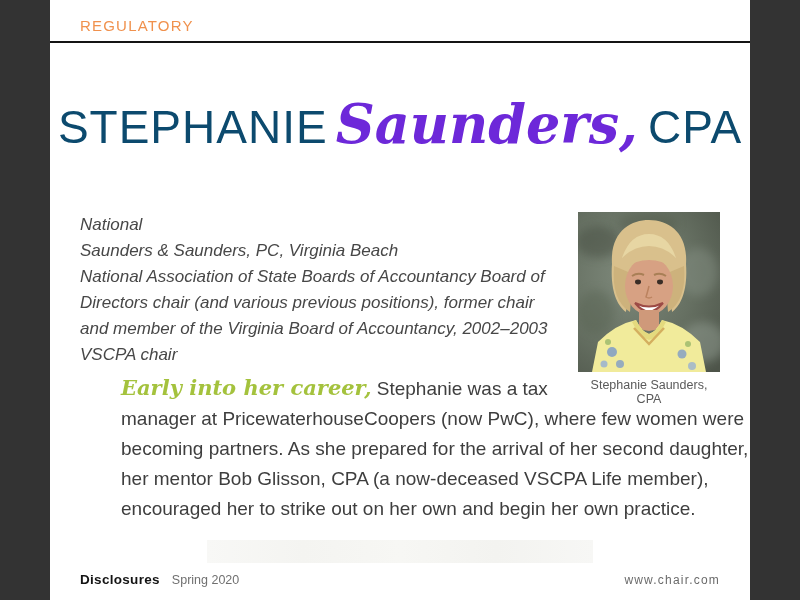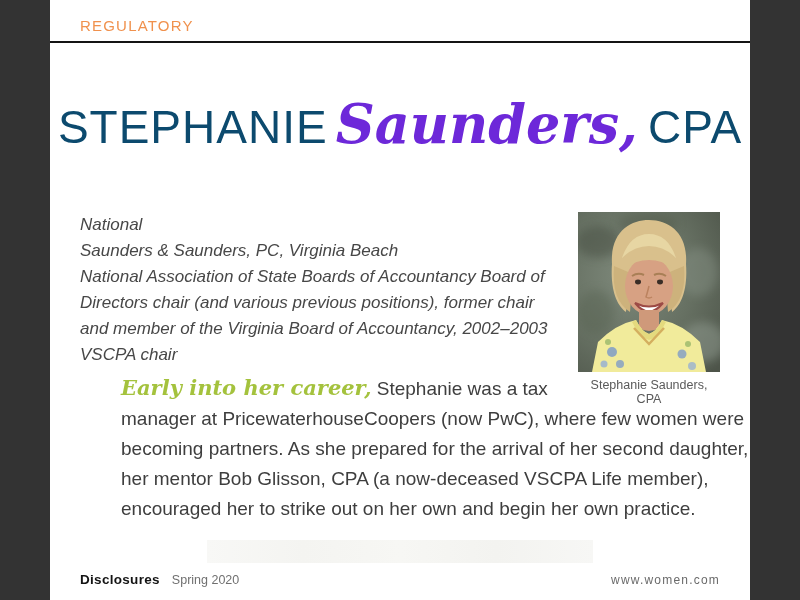--- a/index.html
+++ b/index.html
@@ -168,16 +168,16 @@
     <figcaption>Stephanie Saunders, CPA</figcaption>
   </figure>
 
   <p class="article-p"><span class="first-line-spacer"></span><span class="lead-in">Early into her career,</span><span> Stephanie was a tax manager at PricewaterhouseCoopers (now PwC), where few women were becoming partners. As she prepared for the arrival of her second daughter, her mentor Bob Glisson, CPA (a now-deceased VSCPA Life member), encouraged her to strike out on her own and begin her own practice.</span></p>
 
   <div class="ghost-strip"></div>
 
   <div class="footer">
     <span class="pub-name">Disclosures</span>
     <span class="issue">Spring 2020</span>
-    <span class="site">www.women.com</span>
+    <span class="site">www.chair.com</span>
   </div>
 
 </div>
 
 </body></html>

